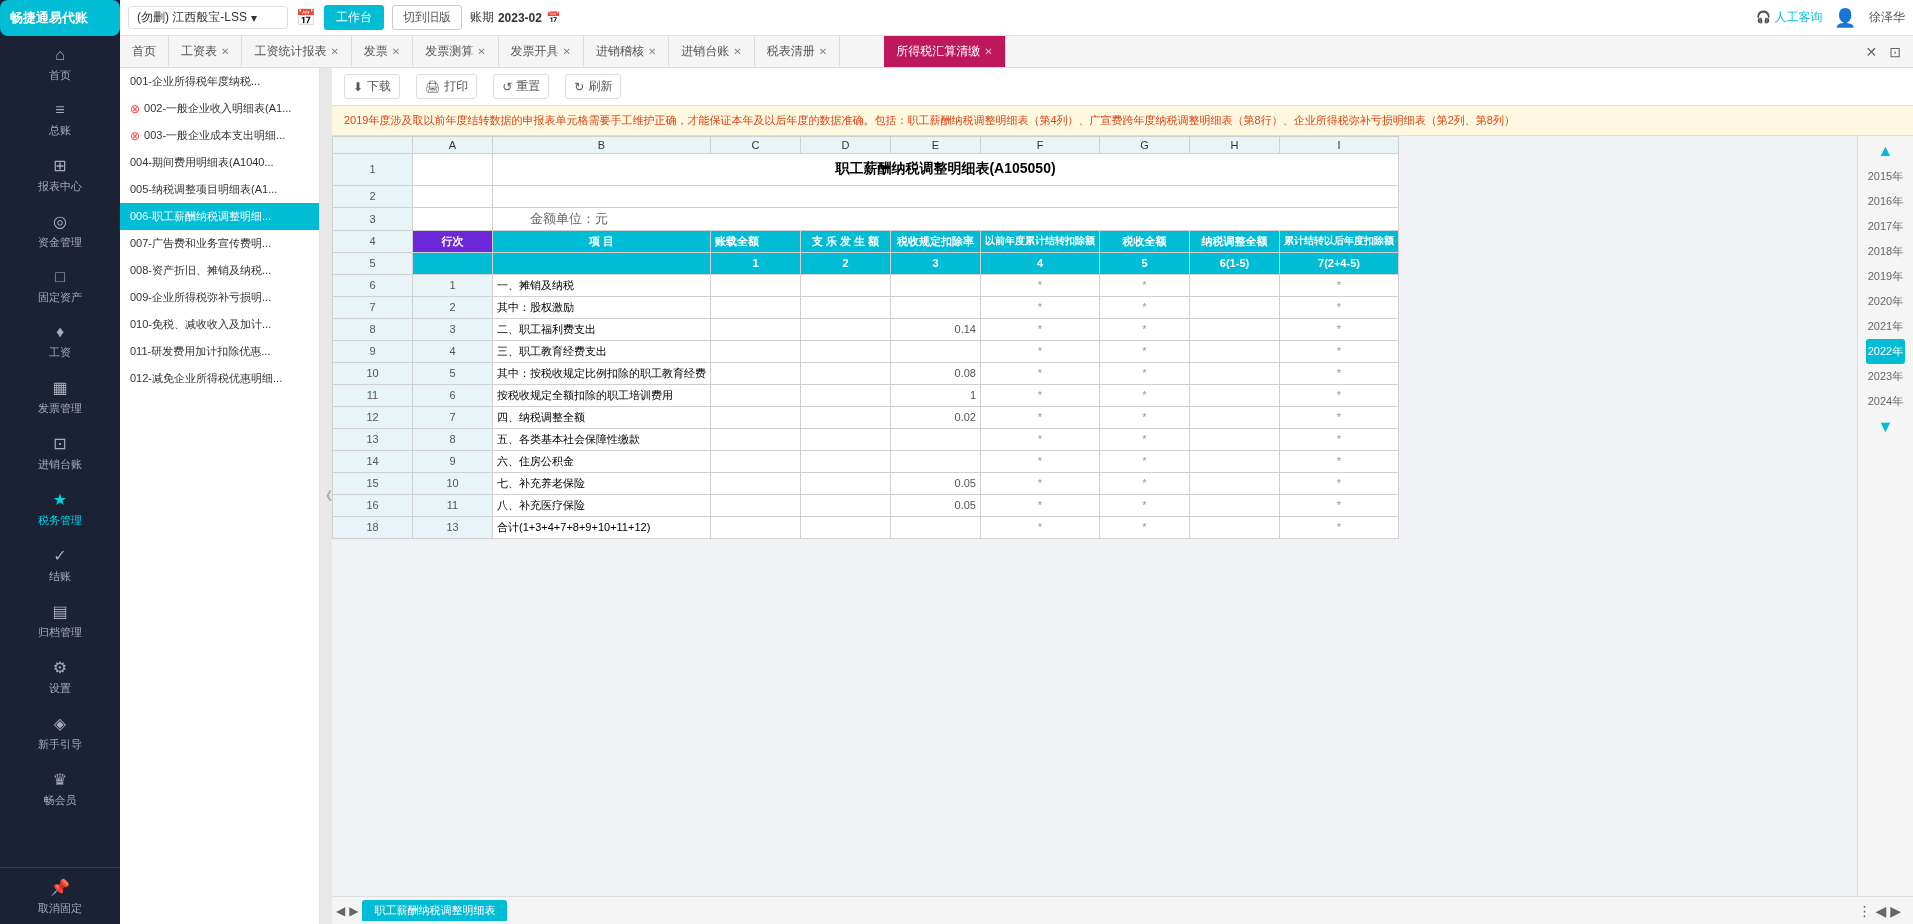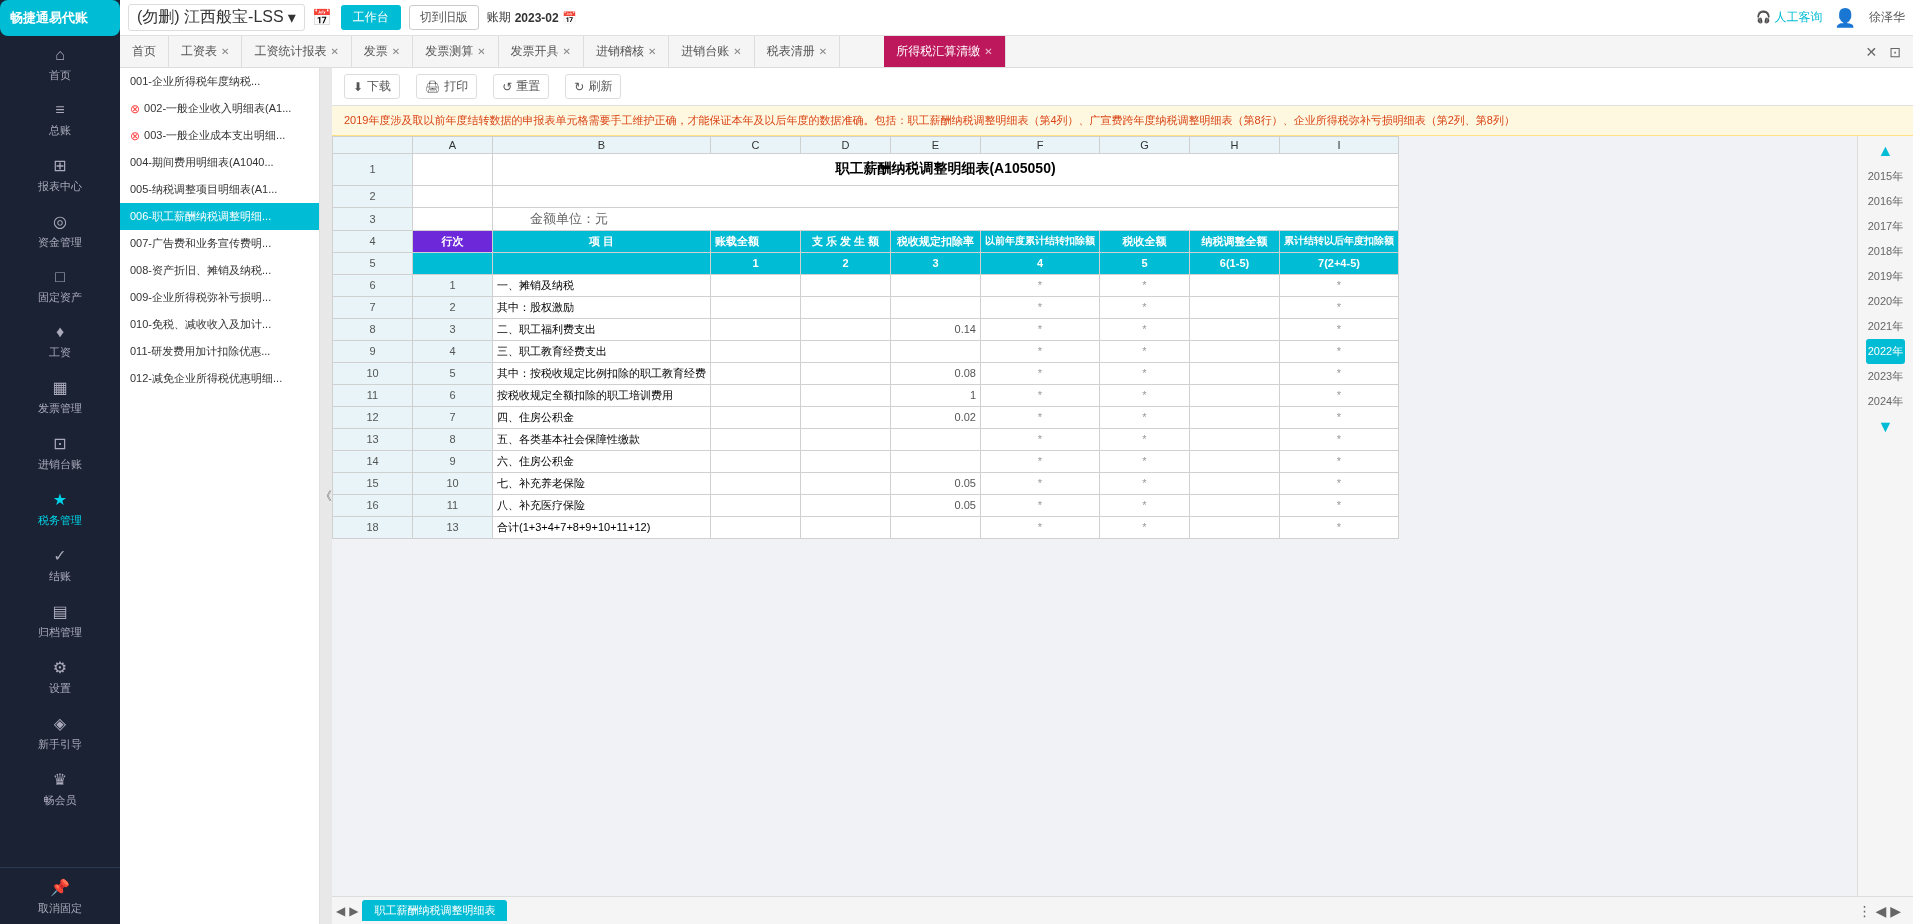--- a/index.html
+++ b/index.html
@@ -11,21 +11,21 @@
     .sidebar-item { display: flex; flex-direction: column; align-items: center; padding: 10px 4px 8px; cursor: pointer; color: #aab; font-size: 11px; gap: 4px; }
     .sidebar-item.active { color: #00d4e8; }
     .sidebar-item .icon { font-size: 16px; }
     .sidebar-bottom { margin-top: auto; border-top: 1px solid #2a3a50; }
 
     
     .main { flex: 1; display: flex; flex-direction: column; height: 924px; overflow: hidden; }
 
     
     .topbar { height: 36px; background: #fff; border-bottom: 1px solid #e0e0e0; display: flex; align-items: center; padding: 0 8px; gap: 8px; }
-    .topbar-company { display: flex; align-items: center; gap: 4px; border: 1px solid #ddd; padding: 2px 8px; border-radius: 3px; font-size: 16px; color: #333; min-width: 160px; }
+    .topbar-company { display: flex; align-items: center; gap: 4px; border: 1px solid #ddd; padding: 2px 8px; border-radius: 3px; font-size: 12px; color: #333; min-width: 160px; }
     .topbar-btn { background: #00bcd4; color: white; border: none; padding: 4px 12px; border-radius: 3px; cursor: pointer; font-size: 12px; }
     .topbar-btn-outline { background: white; color: #555; border: 1px solid #ccc; padding: 3px 10px; border-radius: 3px; cursor: pointer; font-size: 12px; }
     .topbar-period { display: flex; align-items: center; gap: 4px; font-size: 12px; color: #333; }
     .topbar-right { margin-left: auto; display: flex; align-items: center; gap: 12px; font-size: 12px; color: #555; }
 
     
     .tabs-bar { background: #f5f5f5; border-bottom: 1px solid #ddd; display: flex; align-items: center; height: 32px; overflow: hidden; }
     .tab { padding: 0 12px; height: 32px; display: flex; align-items: center; gap: 4px; cursor: pointer; font-size: 12px; color: #555; border-right: 1px solid #ddd; white-space: nowrap; }
     .tab.active { background: #be185d; color: white; margin-left: 44px; }
     .tab .close-icon { font-size: 10px; cursor: pointer; opacity: 0.7; }
@@ -419,21 +419,21 @@
     <td class="num-cell"></td>
     <td class="num-cell">1</td>
     <td class="num-cell" style="text-align:center;"><span class="asterisk">*</span></td>
     <td class="num-cell" style="text-align:center;"><span class="asterisk">*</span></td>
     <td class="num-cell"></td>
     <td class="num-cell" style="text-align:center;"><span class="asterisk">*</span></td>
   </tr>
                 <tr>
     <td class="row-num">12</td>
     <td class="row-index" style="text-align:center; background:#e8f4f8;">7</td>
-    <td class="item-name">四、住房公积金</td>
+    <td class="item-name">四、纳税调整全额</td>
     <td class="num-cell"></td>
     <td class="num-cell"></td>
     <td class="num-cell">0.02</td>
     <td class="num-cell" style="text-align:center;"><span class="asterisk">*</span></td>
     <td class="num-cell" style="text-align:center;"><span class="asterisk">*</span></td>
     <td class="num-cell"></td>
     <td class="num-cell" style="text-align:center;"><span class="asterisk">*</span></td>
   </tr>
                 <tr>
     <td class="row-num">13</td>

